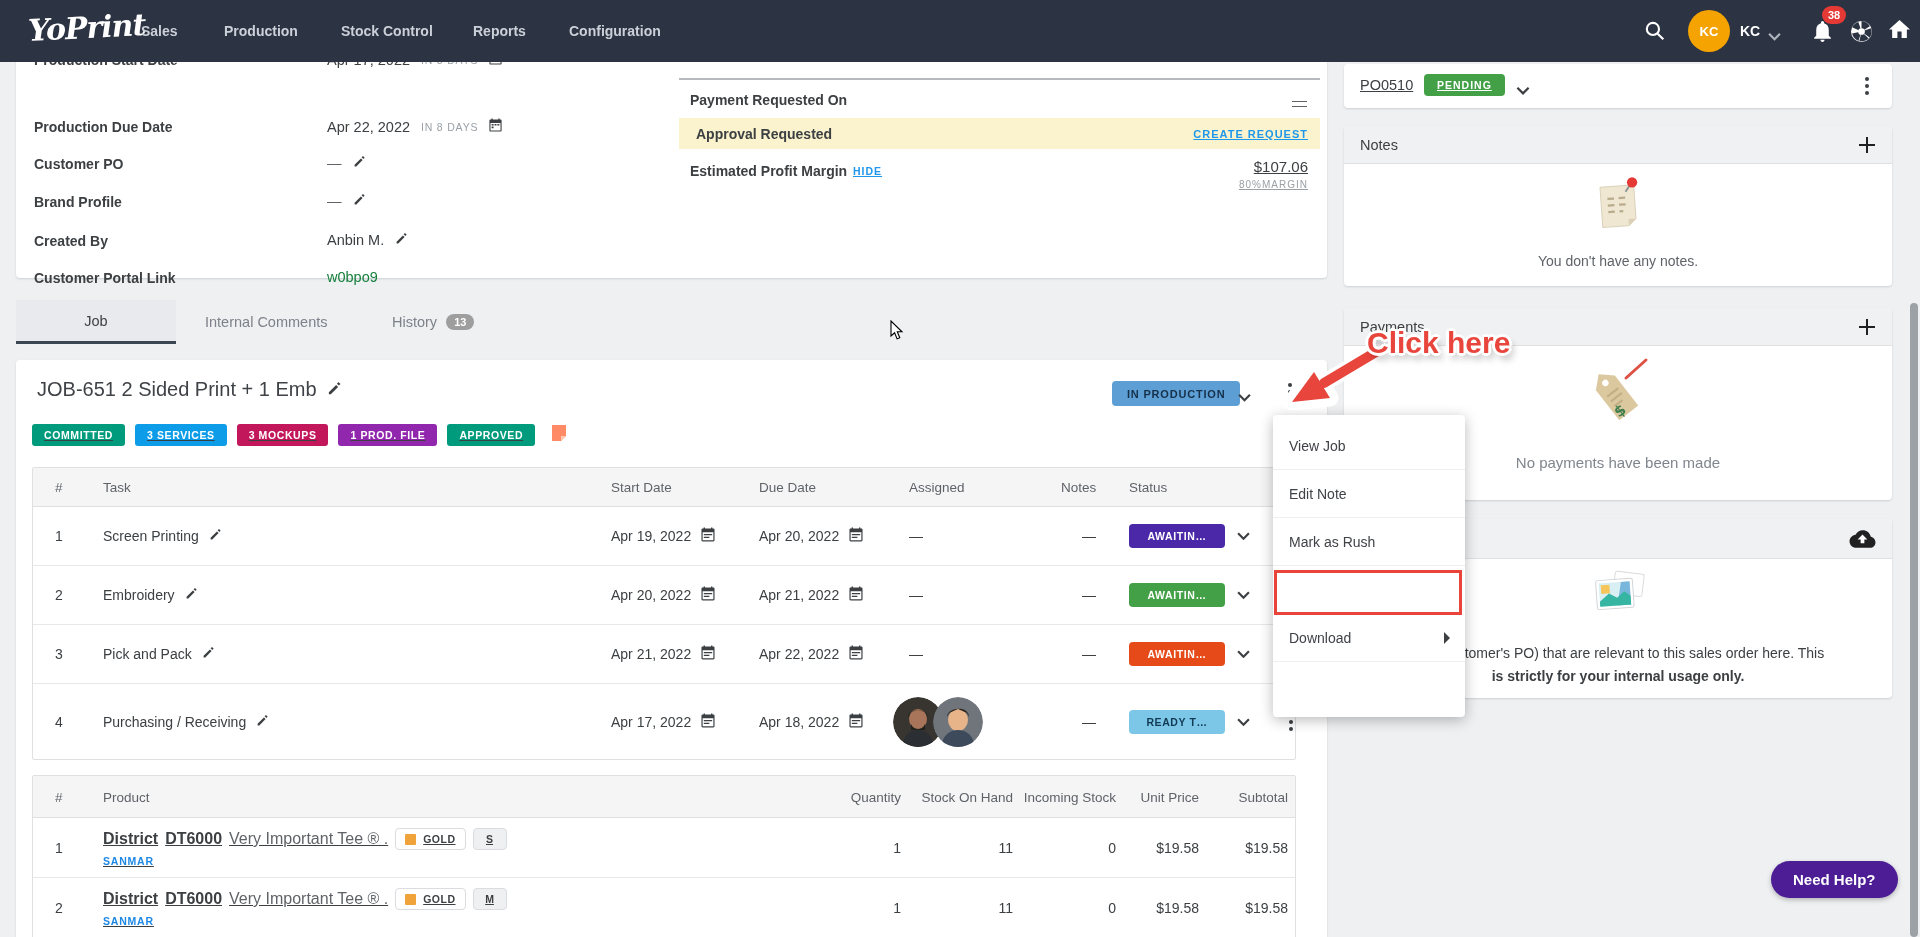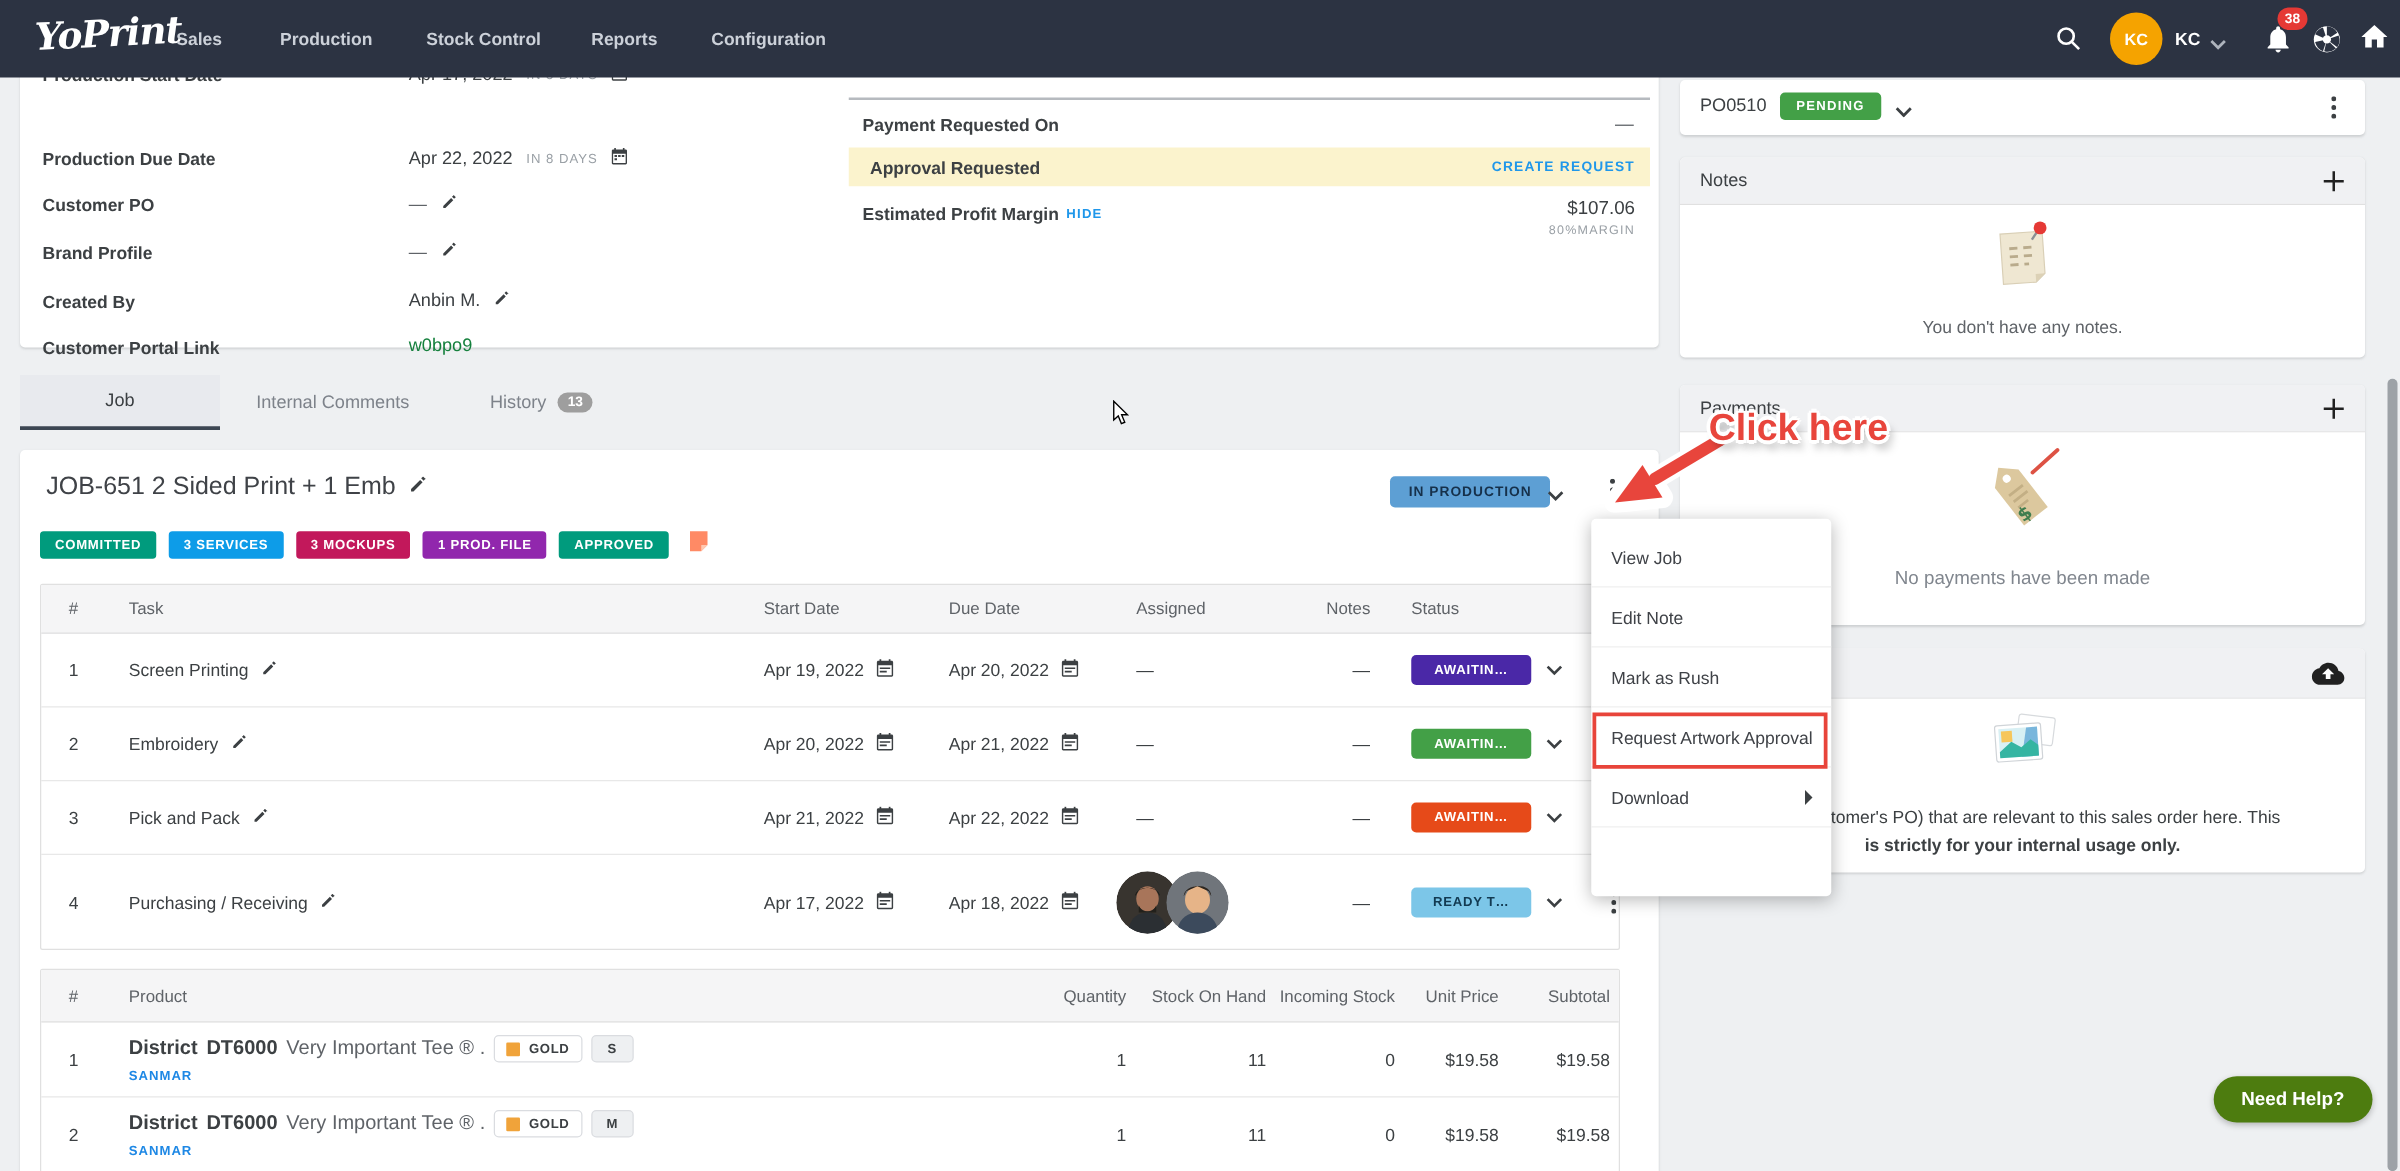--- a/index.html
+++ b/index.html
@@ -1,18 +1,18 @@
 <!DOCTYPE html>
 <html><head>
 <meta charset="utf-8">
 <style>
   * { margin:0; padding:0; box-sizing:border-box; }
   html,body { width:1920px; height:937px; overflow:hidden; }
   body { position:relative; background:#eef0f2; font-family:"Liberation Sans",sans-serif; color:#3c4043; }
-  .abs { position:absolute; }
+  .abs { position:absolute;text-decoration:underline; }
   .card { position:absolute; background:#fff; border-radius:4px; box-shadow:0 1px 2px rgba(60,64,67,.18); }
   
   .navbar { position:absolute; top:0; left:0; width:1920px; height:62px; background:#2c3342; z-index:40; }
   .logo { position:absolute; left:28px; top:10px; color:#fff; font-family:"DejaVu Serif",serif; font-style:italic; font-size:30px; font-weight:bold; transform:rotate(-3deg); letter-spacing:-1px; }
   .nav-item { position:absolute; top:0; height:62px; display:flex; align-items:center; font-size:14px; font-weight:bold; color:#ccd1d9; cursor:pointer; }
   .nav-ico { position:absolute; top:20px; }
   .avatar { position:absolute; left:1688px; top:10px; width:42px; height:42px; border-radius:50%; background:#f5a300; color:#fff; font-size:13px; font-weight:bold; display:flex; align-items:center; justify-content:center; }
   .nav-user { position:absolute; left:1740px; top:23px; color:#fff; font-weight:bold; font-size:14px; }
   .nav-badge { position:absolute; left:1822px; top:6px; min-width:24px; height:18px; border-radius:9px; background:#e53935; color:#fff; font-size:11px; font-weight:bold; display:flex; align-items:center; justify-content:center; padding:0 4px; }
   
@@ -48,21 +48,21 @@
   
   .panel-hdr { position:relative; height:38px; background:#f0f1f3; border-bottom:1px solid #e0e0e0; border-radius:4px 4px 0 0; }
   .panel-title { position:absolute; left:16px; top:50%; transform:translateY(-50%); font-size:14.5px; color:#3c4043; }
   .empty-txt { position:absolute; width:100%; text-align:center; font-size:14px; color:#5f6368; }
   
   .menu { position:absolute; left:1273px; top:415px; width:192px; height:302px; background:#fff; border-radius:4px; box-shadow:0 3px 14px rgba(0,0,0,.28); z-index:60; }
   .menu-item { position:absolute; left:0; width:100%; height:48px; line-height:48px; padding-left:16px; font-size:14px; color:#3f4247; cursor:pointer; border-bottom:1px solid #efefef; }
   .redbox { position:absolute; left:1px; top:155px; width:188px; height:45px; border:3px solid #e8443a; z-index:61; pointer-events:none; }
   .annot { position:absolute; left:1367px; top:326px; z-index:70; font-size:30px; font-weight:bold; color:#e8453c;
     text-shadow:-2px -2px 0 #fff,2px -2px 0 #fff,-2px 2px 0 #fff,2px 2px 0 #fff,0 -3px 0 #fff,0 3px 0 #fff,-3px 0 0 #fff,3px 0 0 #fff,4px 6px 7px rgba(0,0,0,.35); }
-  .help-btn { position:absolute; left:1771px; top:861px; height:37px; border-radius:19px; background:#4d7c0f; color:#fff; font-size:15px; font-weight:bold; display:flex; align-items:center; padding:0 22px; z-index:45; cursor:pointer; box-shadow:0 2px 5px rgba(0,0,0,.25); }
+  .help-btn { position:absolute; left:1771px; top:861px; height:37px; border-radius:19px; background:#4c1d95; color:#fff; font-size:15px; font-weight:bold; display:flex; align-items:center; padding:0 22px; z-index:45; cursor:pointer; box-shadow:0 2px 5px rgba(0,0,0,.25); }
   .scroll-thumb { position:absolute; left:1910px; top:303px; width:8px; height:634px; background:#9da2a7; border-radius:4px; z-index:80; }
 </style>
 </head>
 <body>
 
 <div class="card" style="left:16px; top:30px; width:1311px; height:248px;">
 
   <div>
     <div class="f-label" style="top:22px">Production Start Date</div>
     <div class="f-val" style="top:21px">
@@ -492,21 +492,20 @@
     </svg>
   </div>
   <div class="empty-txt" style="top:126px; font-size:14px; color:#3c4043;">your customer's PO) that are relevant to this sales order here. This</div>
   <div class="empty-txt" style="top:149px; font-size:14px; color:#3c4043;font-weight:bold;">is strictly for your internal usage only.</div>
 </div>
 
 <div class="menu">
   <div class="menu-item" style="top:7px">View Job</div>
   <div class="menu-item" style="top:55px">Edit Note</div>
   <div class="menu-item" style="top:103px">Mark as Rush</div>
-  <div class="menu-item" style="top:151px">Request Artwork Approval</div>
   <div class="menu-item" style="top:199px">
     <span>Download</span>
     <span class="abs" style="right:14px; top:0;"><svg width="8" height="48" viewBox="0 0 8 48">
           <path d="M1 18l6 6-6 6z" fill="#3c4043"></path>
         </svg></span>
   </div>
   <div class="redbox"></div>
 </div>
 
 <div class="abs" style="left:1284px; top:338px; z-index:69;">

